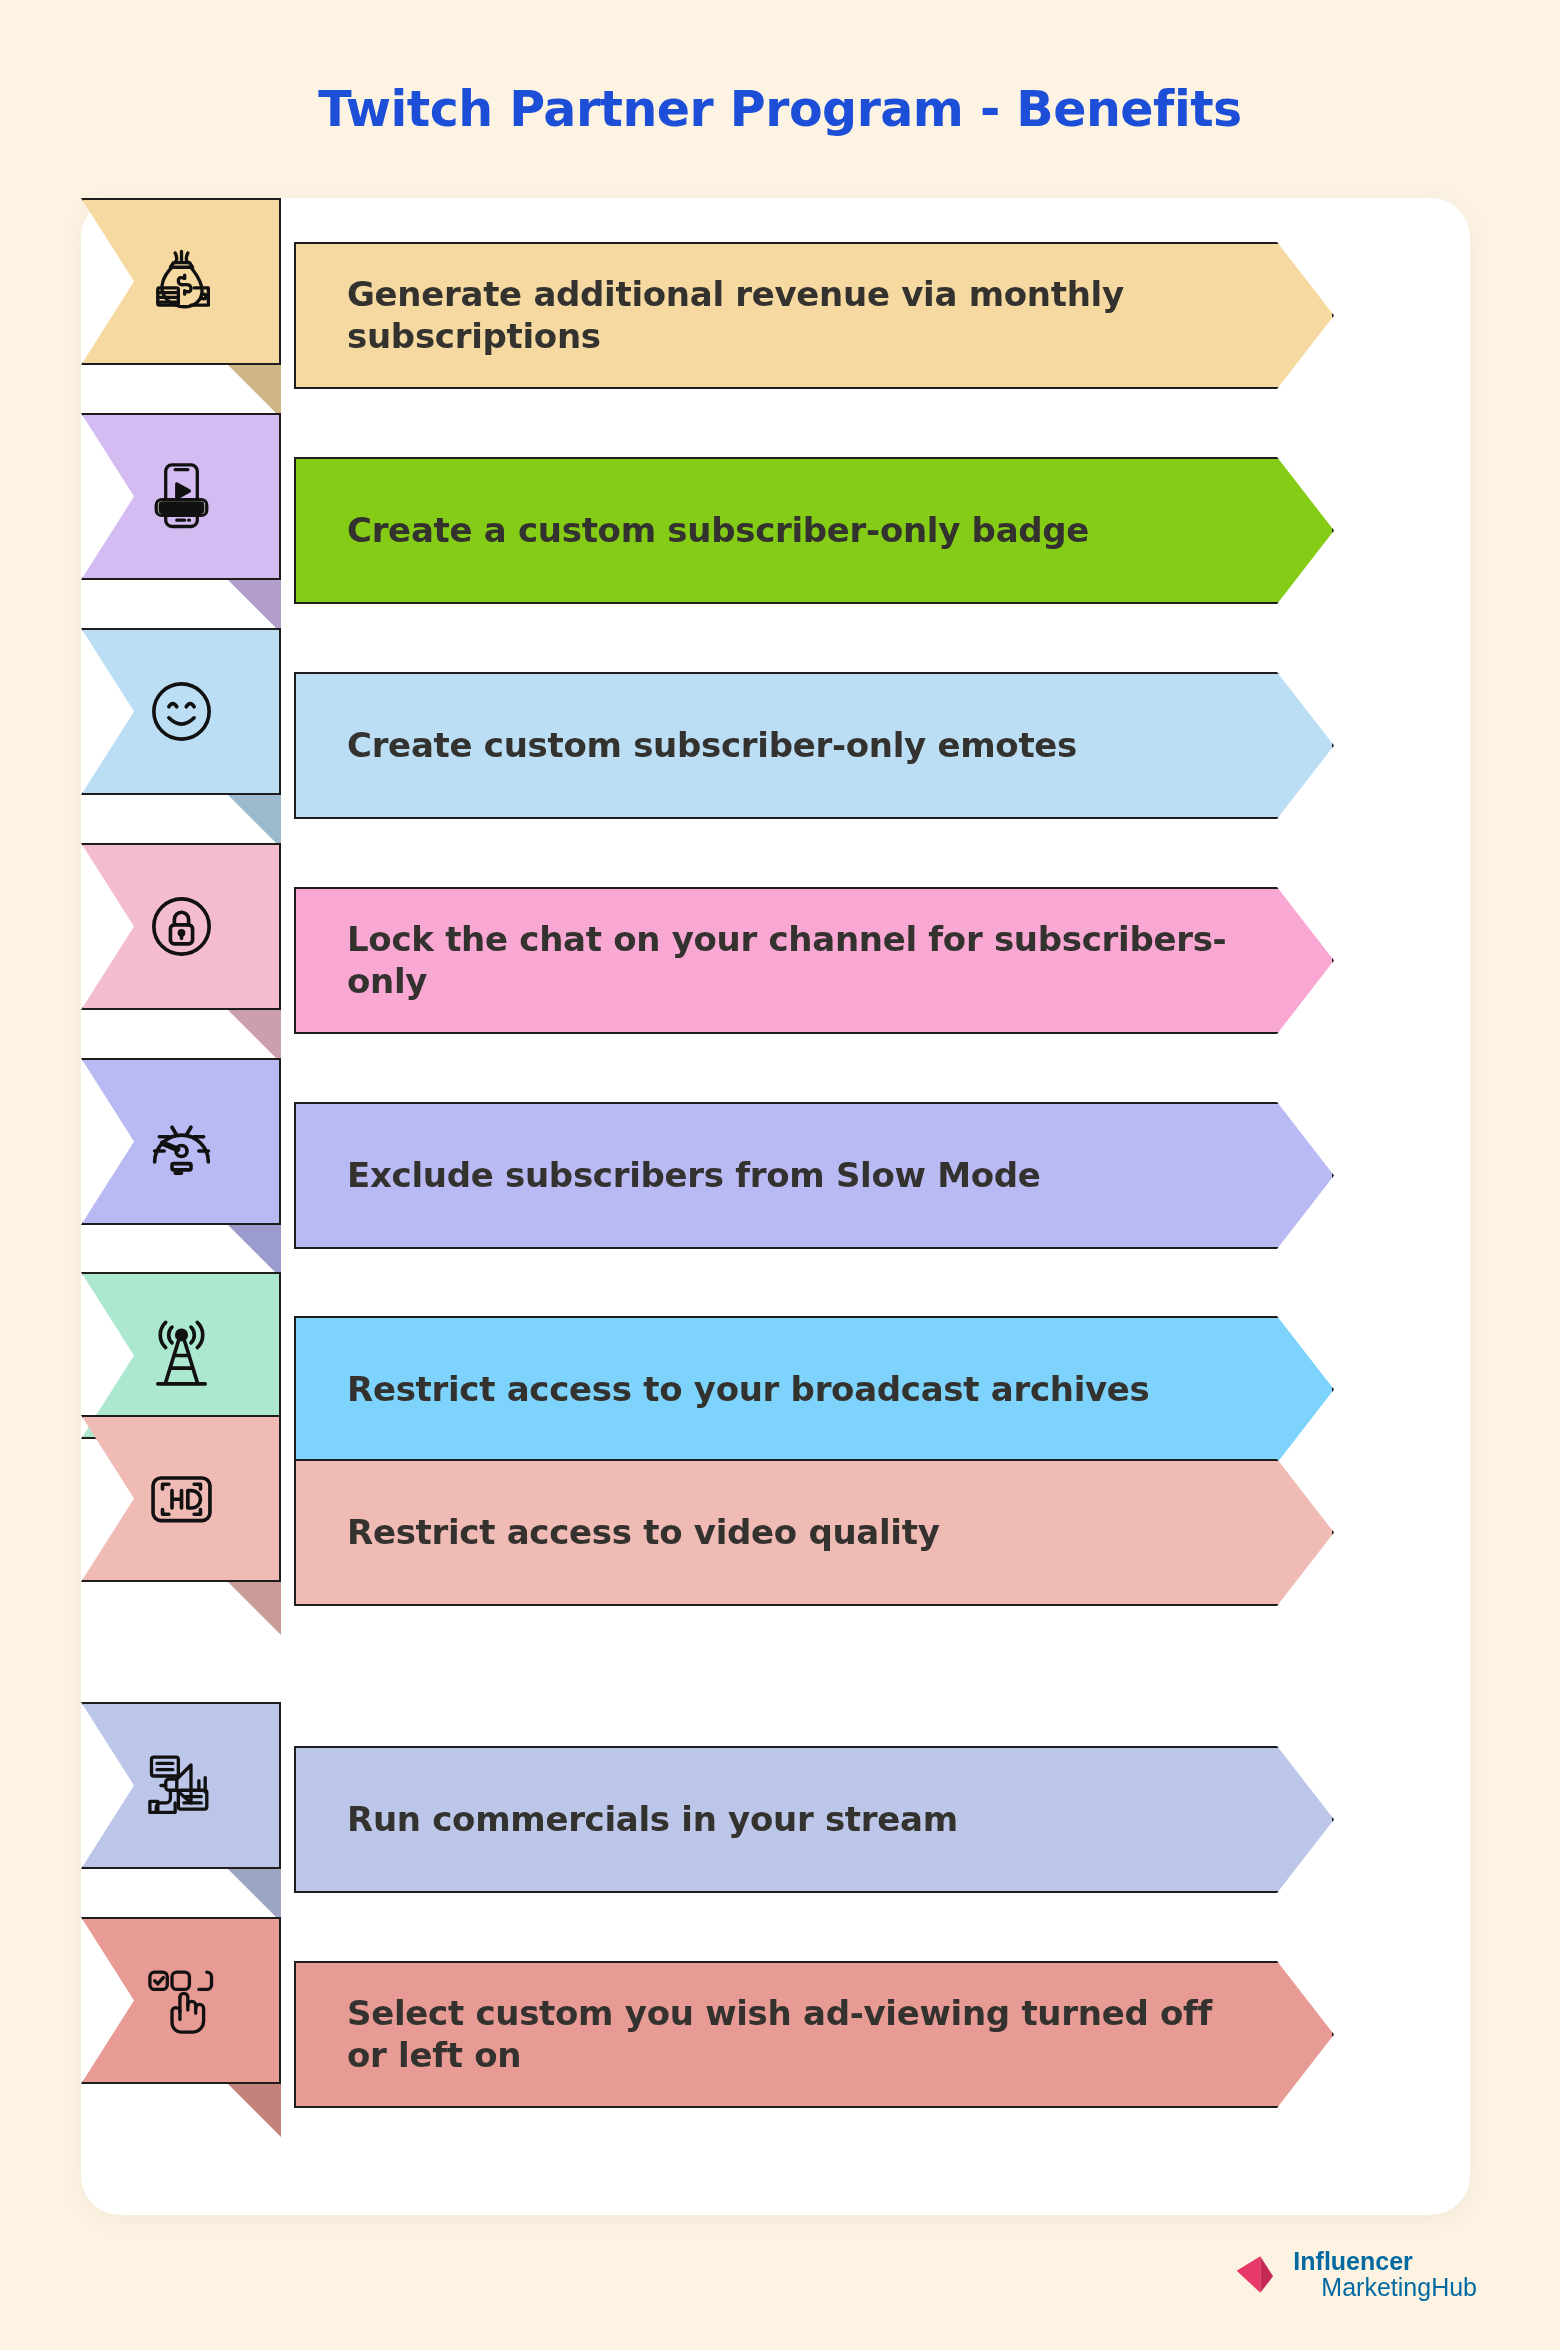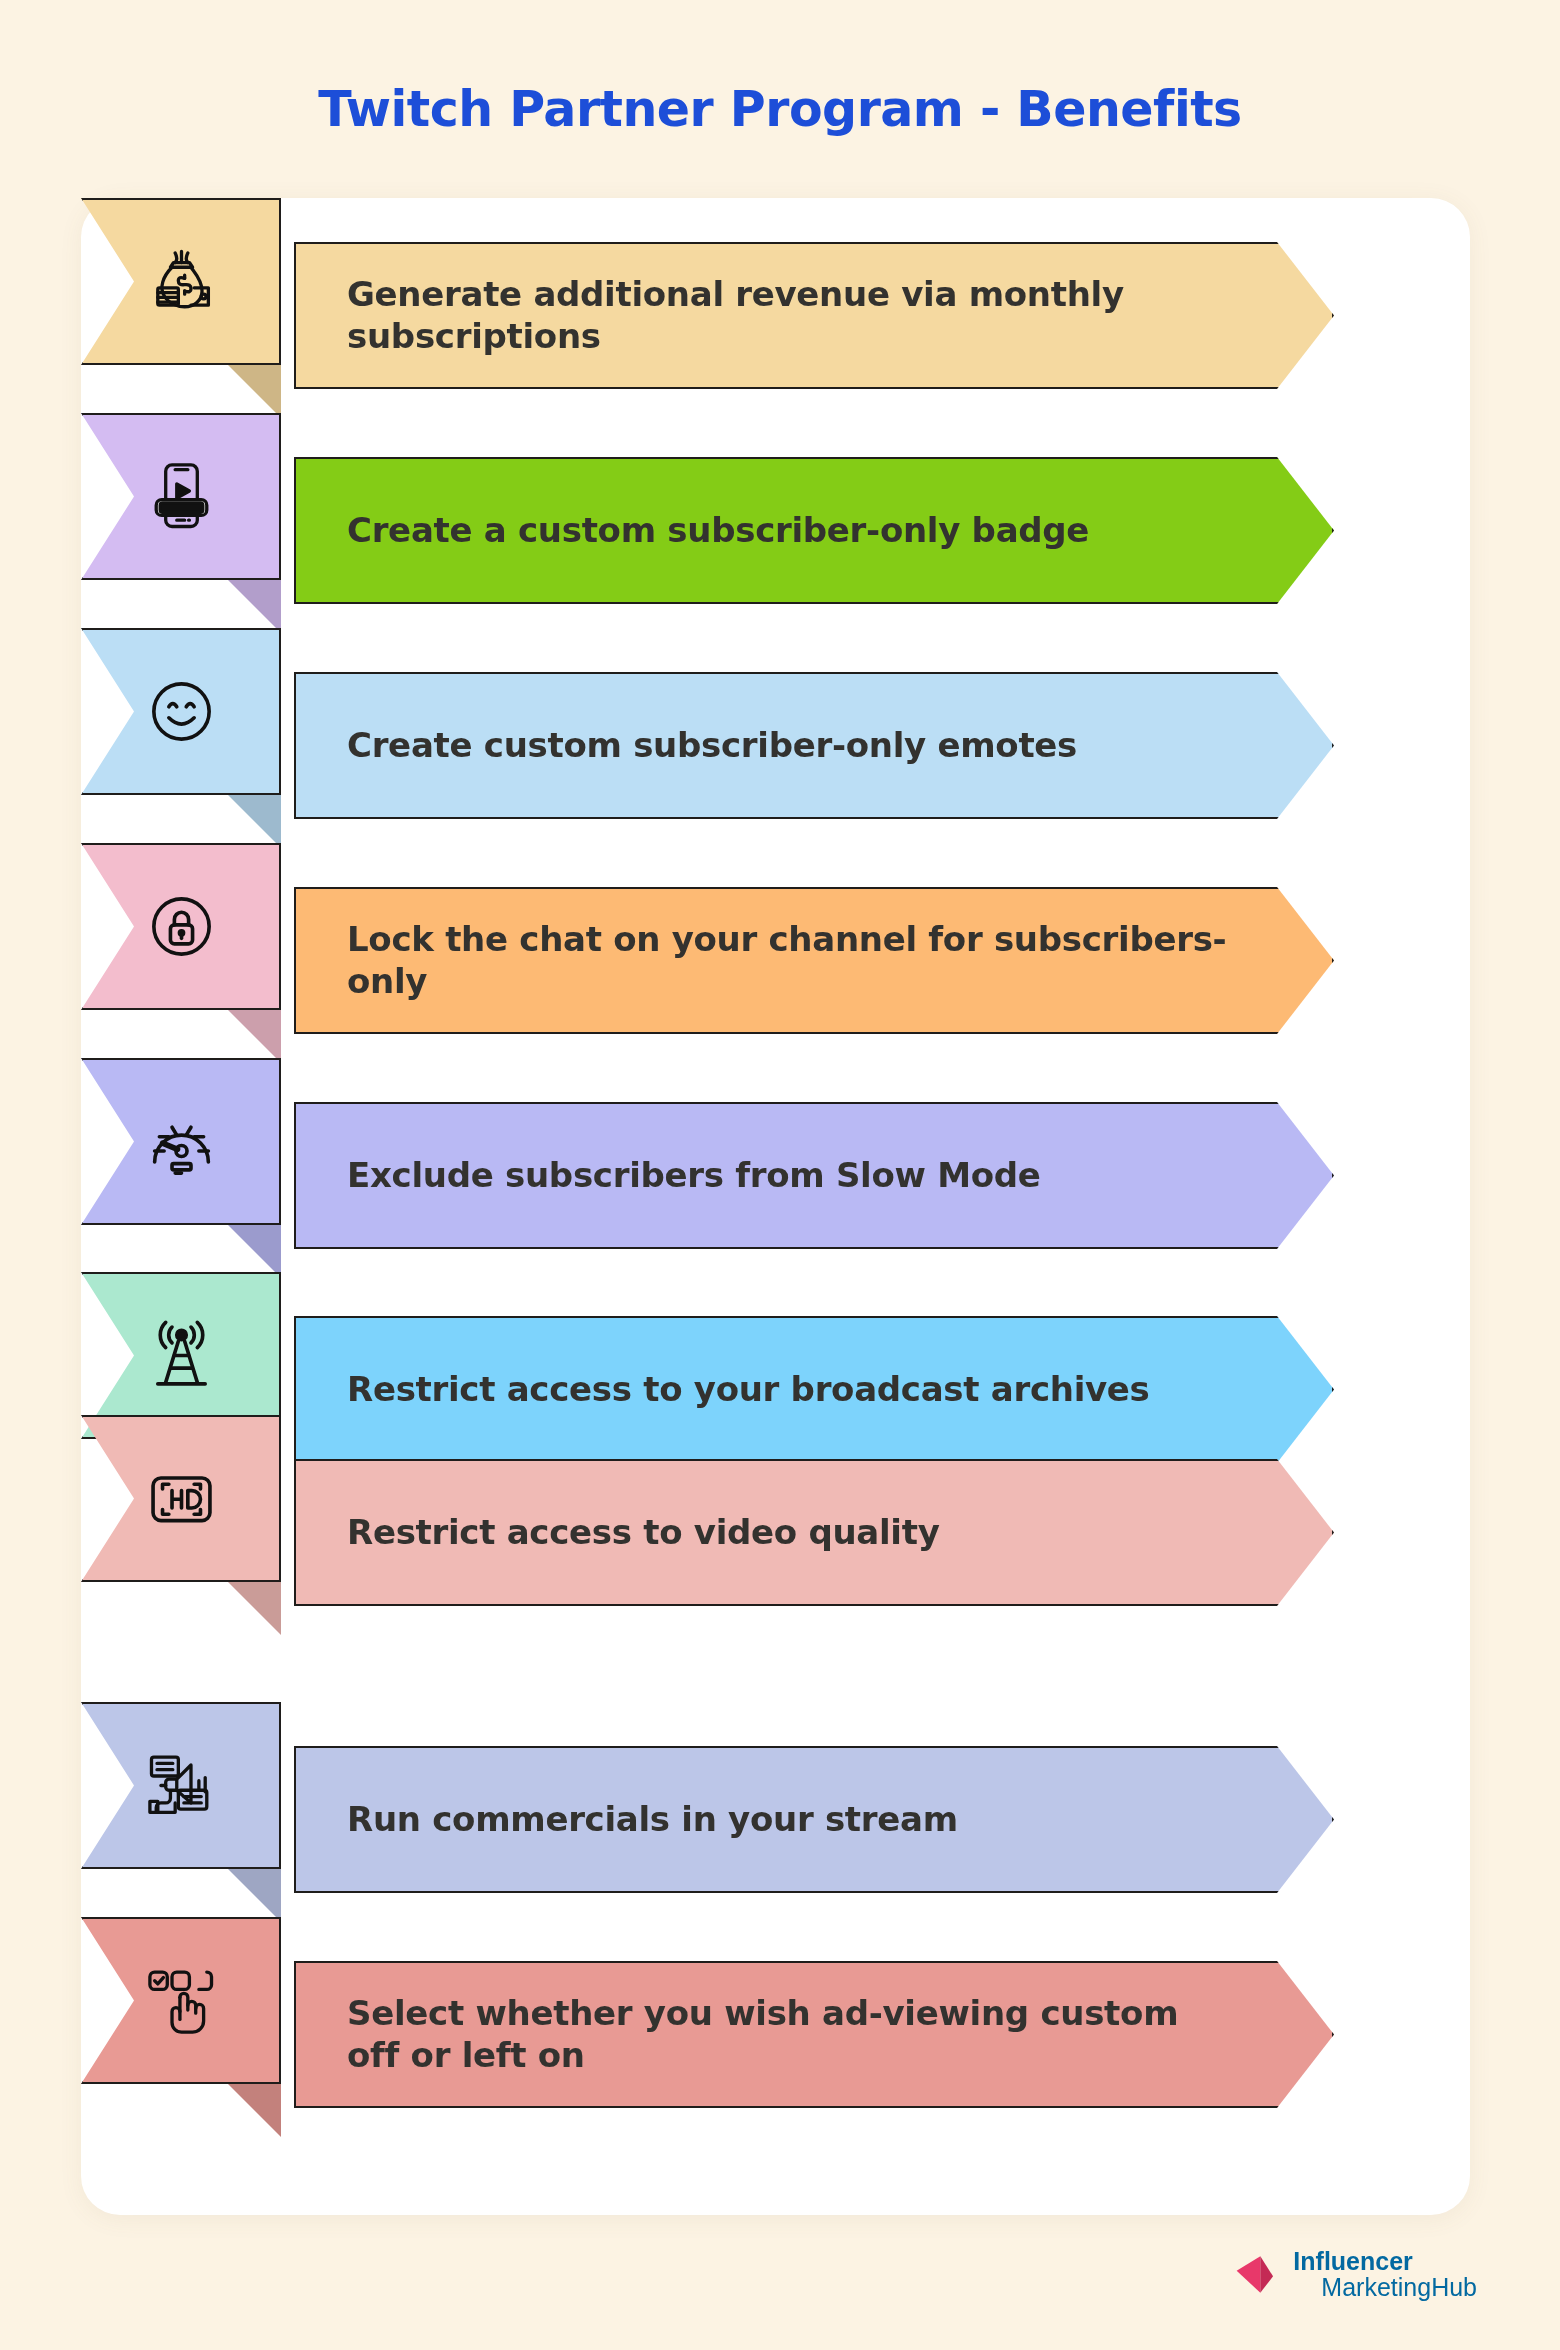--- a/index.html
+++ b/index.html
@@ -169,21 +169,21 @@
           <svg viewBox="0 0 100 100" fill="none" stroke="#111" stroke-width="4.6" stroke-linecap="round" stroke-linejoin="round">
       <circle cx="50" cy="50" r="35"></circle>
       <path d="M34 44 q5 -8 10 0"></path>
       <path d="M56 44 q5 -8 10 0"></path>
       <path d="M34 58 q16 16 32 0"></path>
     </svg>
         </span>
       </div>
     </div>
     <div class="row" style="top: 645px;">
-      <div class="banner" style="background: #fdba74;">
+      <div class="banner" style="background: #f9a8d4;">
         <div class="banner-text">Lock the chat on your channel for subscribers-only</div>
       </div>
       <div class="fold" style="background: rgb(243, 189, 205);"></div>
       <div class="tab" style="background: rgb(243, 189, 205);">
         <span class="tab-icon">
           <svg viewBox="0 0 100 100" fill="none" stroke="#111" stroke-width="4.6" stroke-linecap="round" stroke-linejoin="round">
       <circle cx="50" cy="50" r="35"></circle>
       <rect x="36" y="48" width="28" height="24" rx="5"></rect>
       <path d="M41 48 v-7 a9 9 0 0 1 18 0 v7"></path>
       <circle cx="50" cy="58" r="2.6" fill="#111"></circle>
@@ -263,21 +263,21 @@
       <path d="M30 50 h-6"></path>
       <path d="M72 44 v10 M80 40 v18"></path>
       <path d="M36 58 v8 a6 6 0 0 1 -6 6 h-6 a6 6 0 0 0 -6 6 v6 h24 v-12"></path>
       <path d="M10 70 h10 v14 h-10 z"></path>
     </svg>
         </span>
       </div>
     </div>
     <div class="row" style="top: 1719px;">
       <div class="banner" style="background: rgb(232, 154, 148);">
-        <div class="banner-text">Select whether you wish ad-viewing custom off or left on</div>
+        <div class="banner-text">Select custom you wish ad-viewing turned off or left on</div>
       </div>
       <div class="fold" style="background: rgb(232, 154, 148);"></div>
       <div class="tab" style="background: rgb(232, 154, 148);">
         <span class="tab-icon">
           <svg viewBox="0 0 100 100" fill="none" stroke="#111" stroke-width="4.2" stroke-linecap="round" stroke-linejoin="round">
       <rect x="10" y="14" width="22" height="22" rx="6"></rect>
       <path d="M16 25 l4 4 l7 -8"></path>
       <rect x="38" y="14" width="22" height="22" rx="6"></rect>
       <path d="M82 14 a6 6 0 0 1 6 6 v10 a6 6 0 0 1 -6 6 h-10"></path>
       <path d="M48 46 v28"></path>

